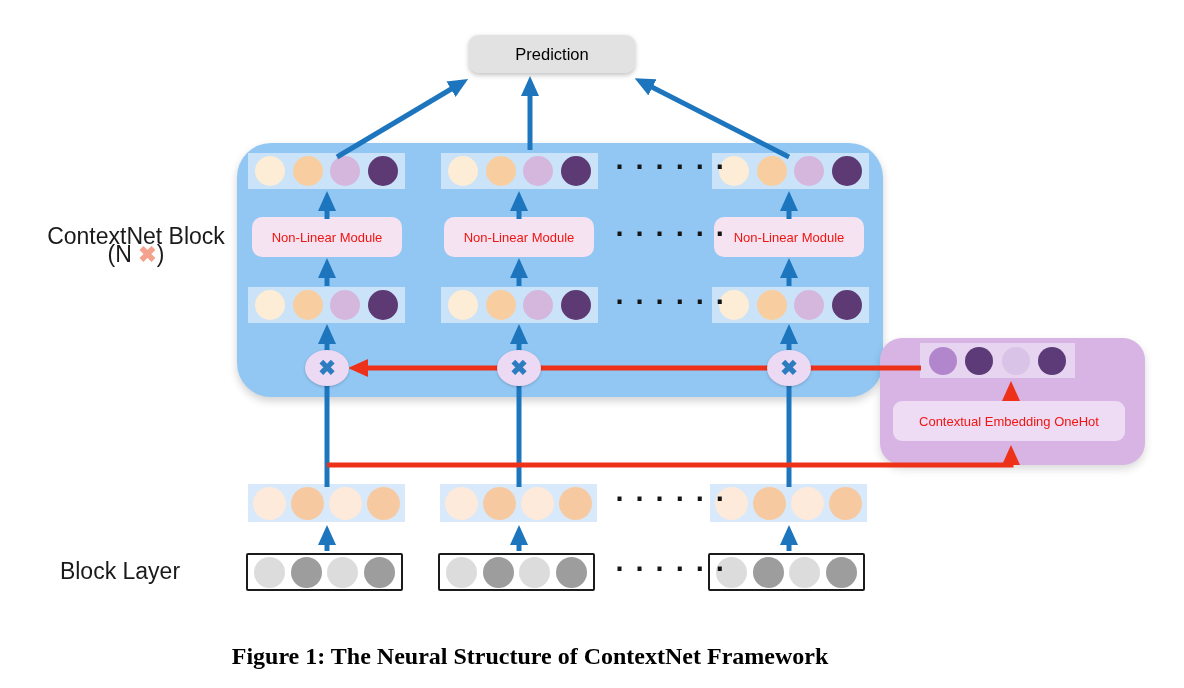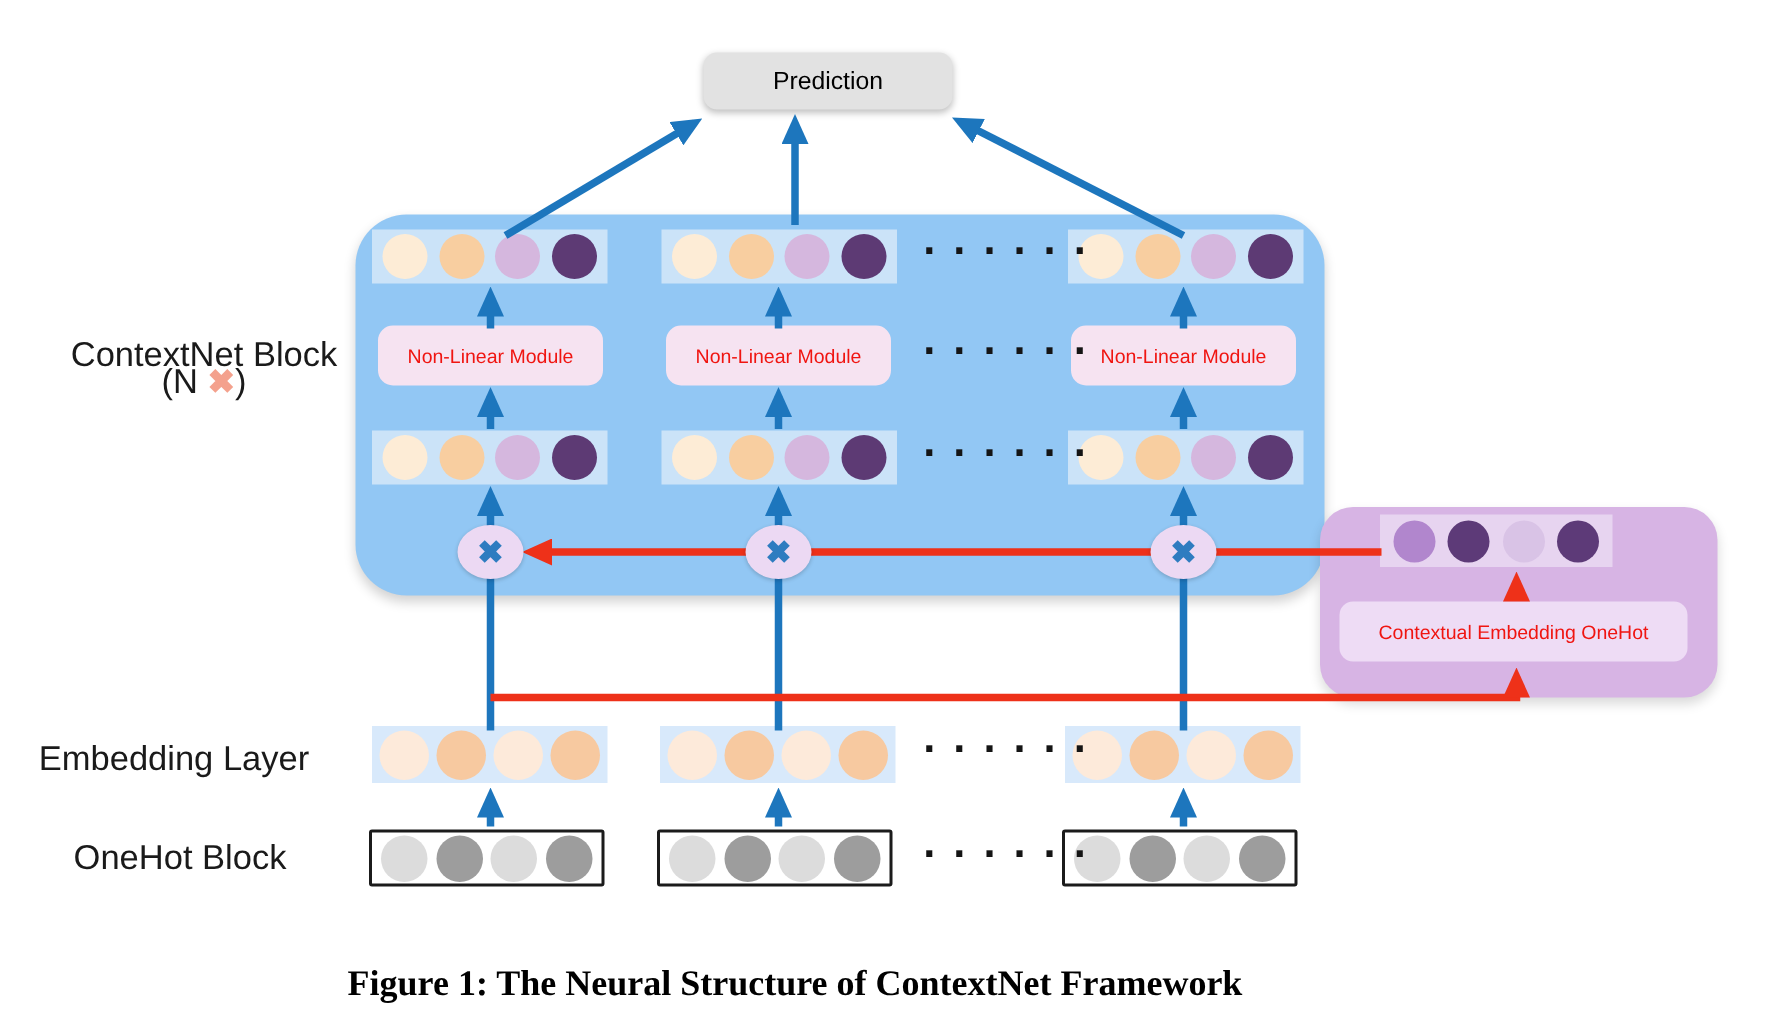--- a/index.html
+++ b/index.html
@@ -80,22 +80,21 @@
 
   <div class="pred">
     <span>Prediction</span>
   </div>
 
   <div class="lbl" id="lbl-title">ContextNet Block</div>
   <div class="lbl" id="lbl-sub">
     <span>(N</span>
     <span class="salmon">✖</span><span>)</span>
   </div>
-  <div class="lbl" id="lbl-emb">Embedding Layer</div>
-  <div class="lbl" id="lbl-oh">OneHot Block</div>
+  <div class="lbl" id="lbl-oh">Block Layer</div>
 
   <div class="strip toprow" style="left:248px">
     <span class="circ" style="background-color: rgb(253, 236, 214);"></span>
     <span class="circ" style="background-color: rgb(248, 206, 160);"></span>
     <span class="circ" style="background-color: rgb(213, 183, 222);"></span>
     <span class="circ" style="background-color: rgb(93, 58, 116);"></span>
   </div>
   <div class="strip toprow" style="left:441px">
     <span class="circ" style="background-color: rgb(253, 236, 214);"></span>
     <span class="circ" style="background-color: rgb(248, 206, 160);"></span>

